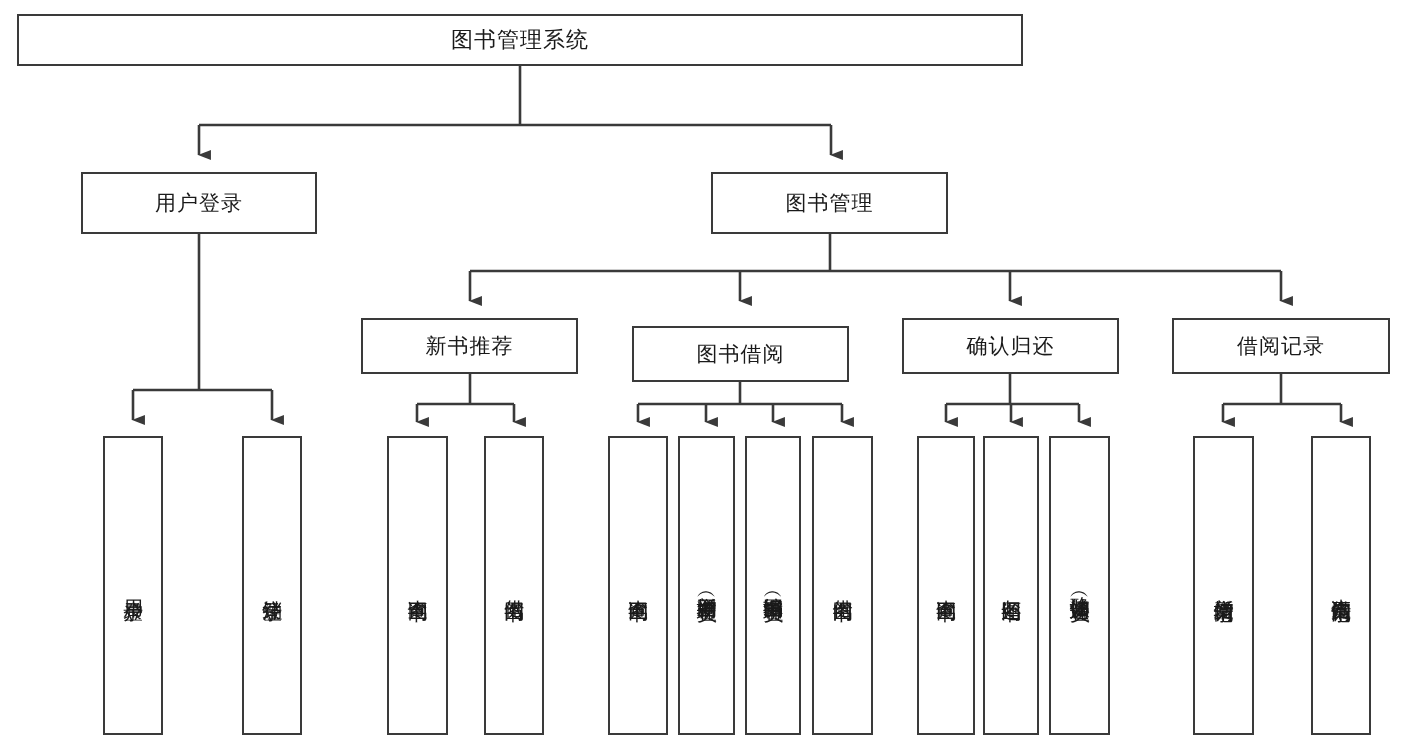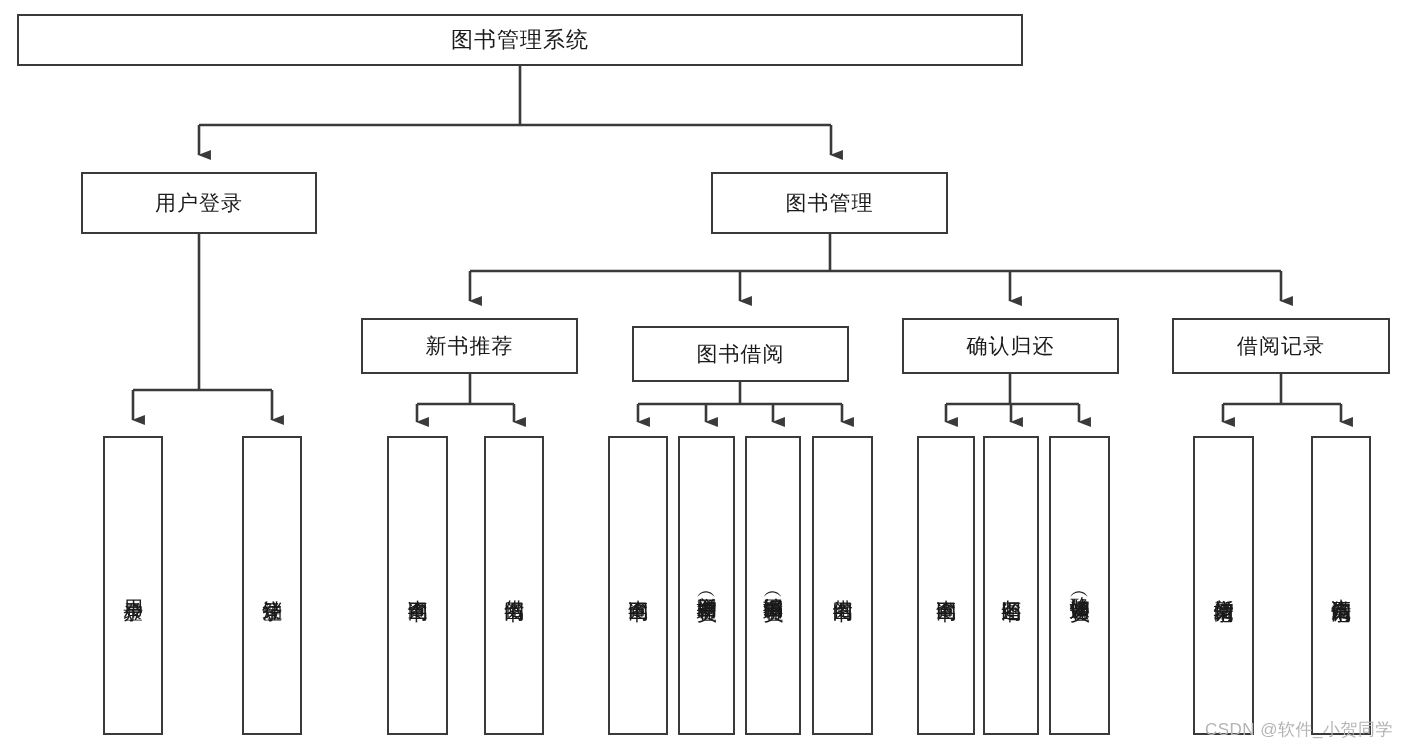--- a/index.html
+++ b/index.html
@@ -181,14 +181,13 @@
         <span class="vtext">确认归还（管理员）</span>
       </div>
       <div class="node vert" style="left: 1193px; top: 436px; width: 61px; height: 299px;">
         <span class="vtext">新增借阅记录</span>
       </div>
       <div class="node vert" style="left: 1311px; top: 436px; width: 60px; height: 299px;">
         <span class="vtext">查询借阅记录</span>
       </div>
     </div>
 
-  <div id="watermark">CSDN @软件_小贺同学</div>
 </div>
 
 </body></html>

